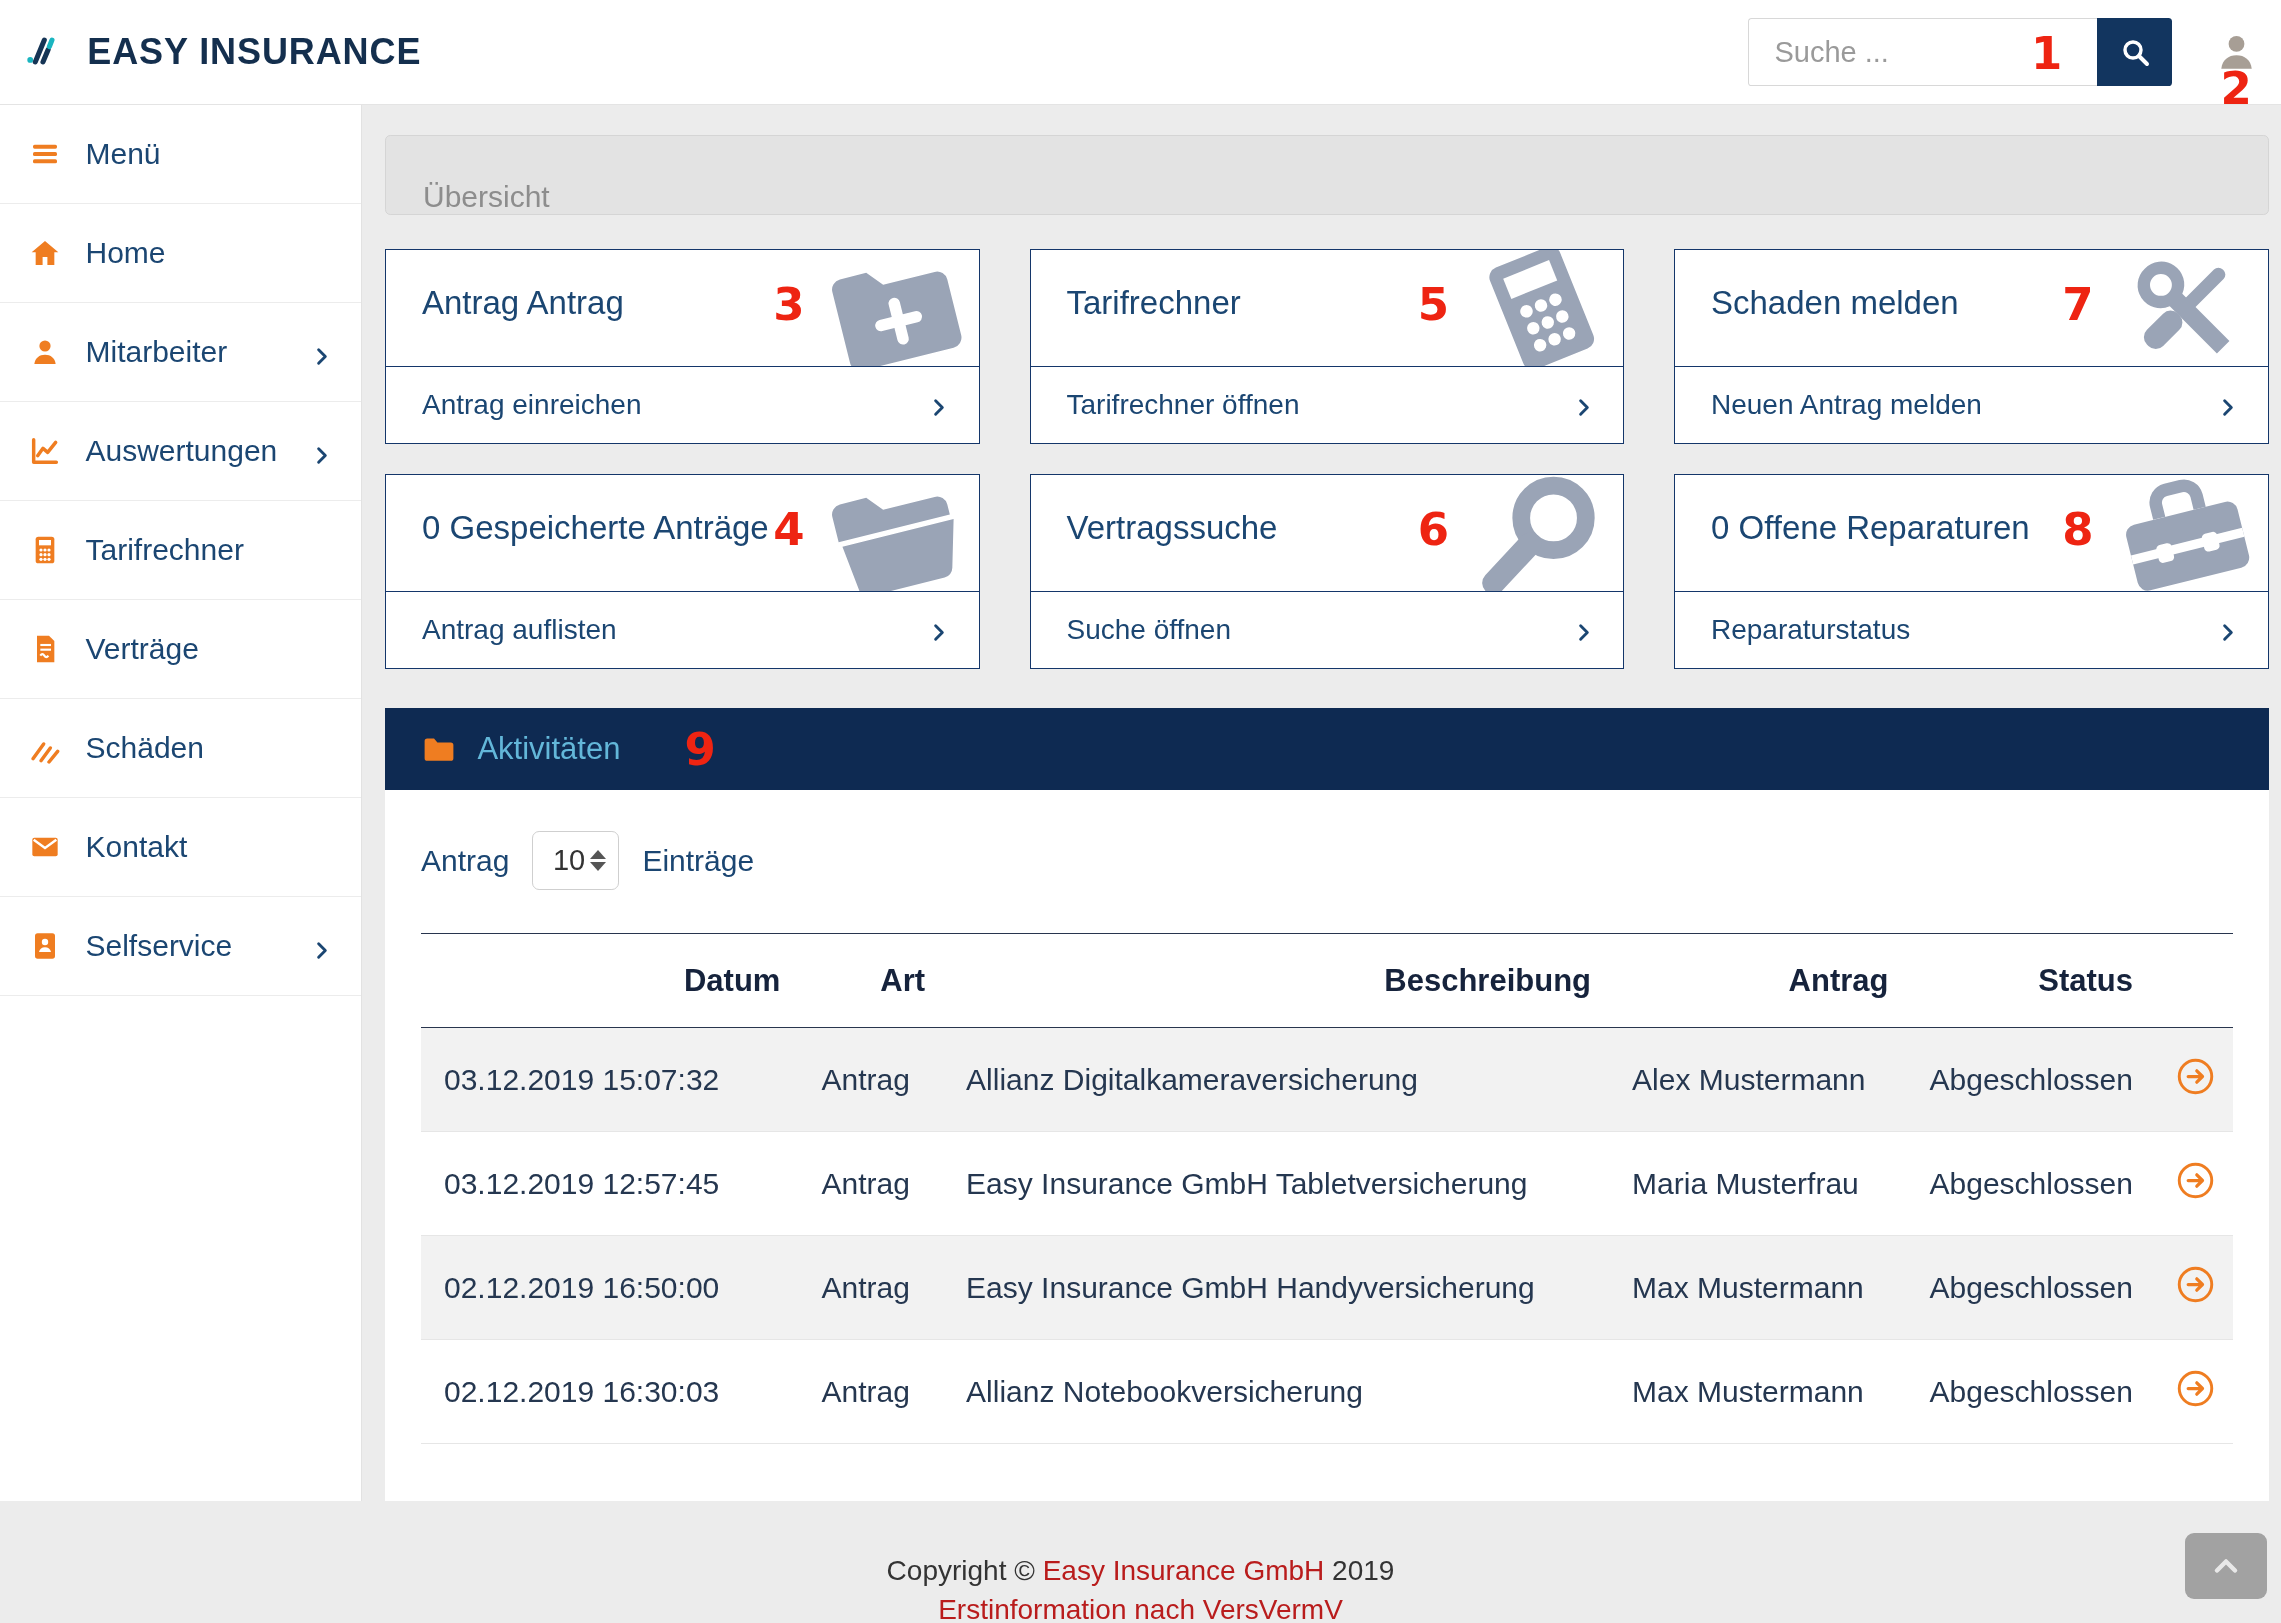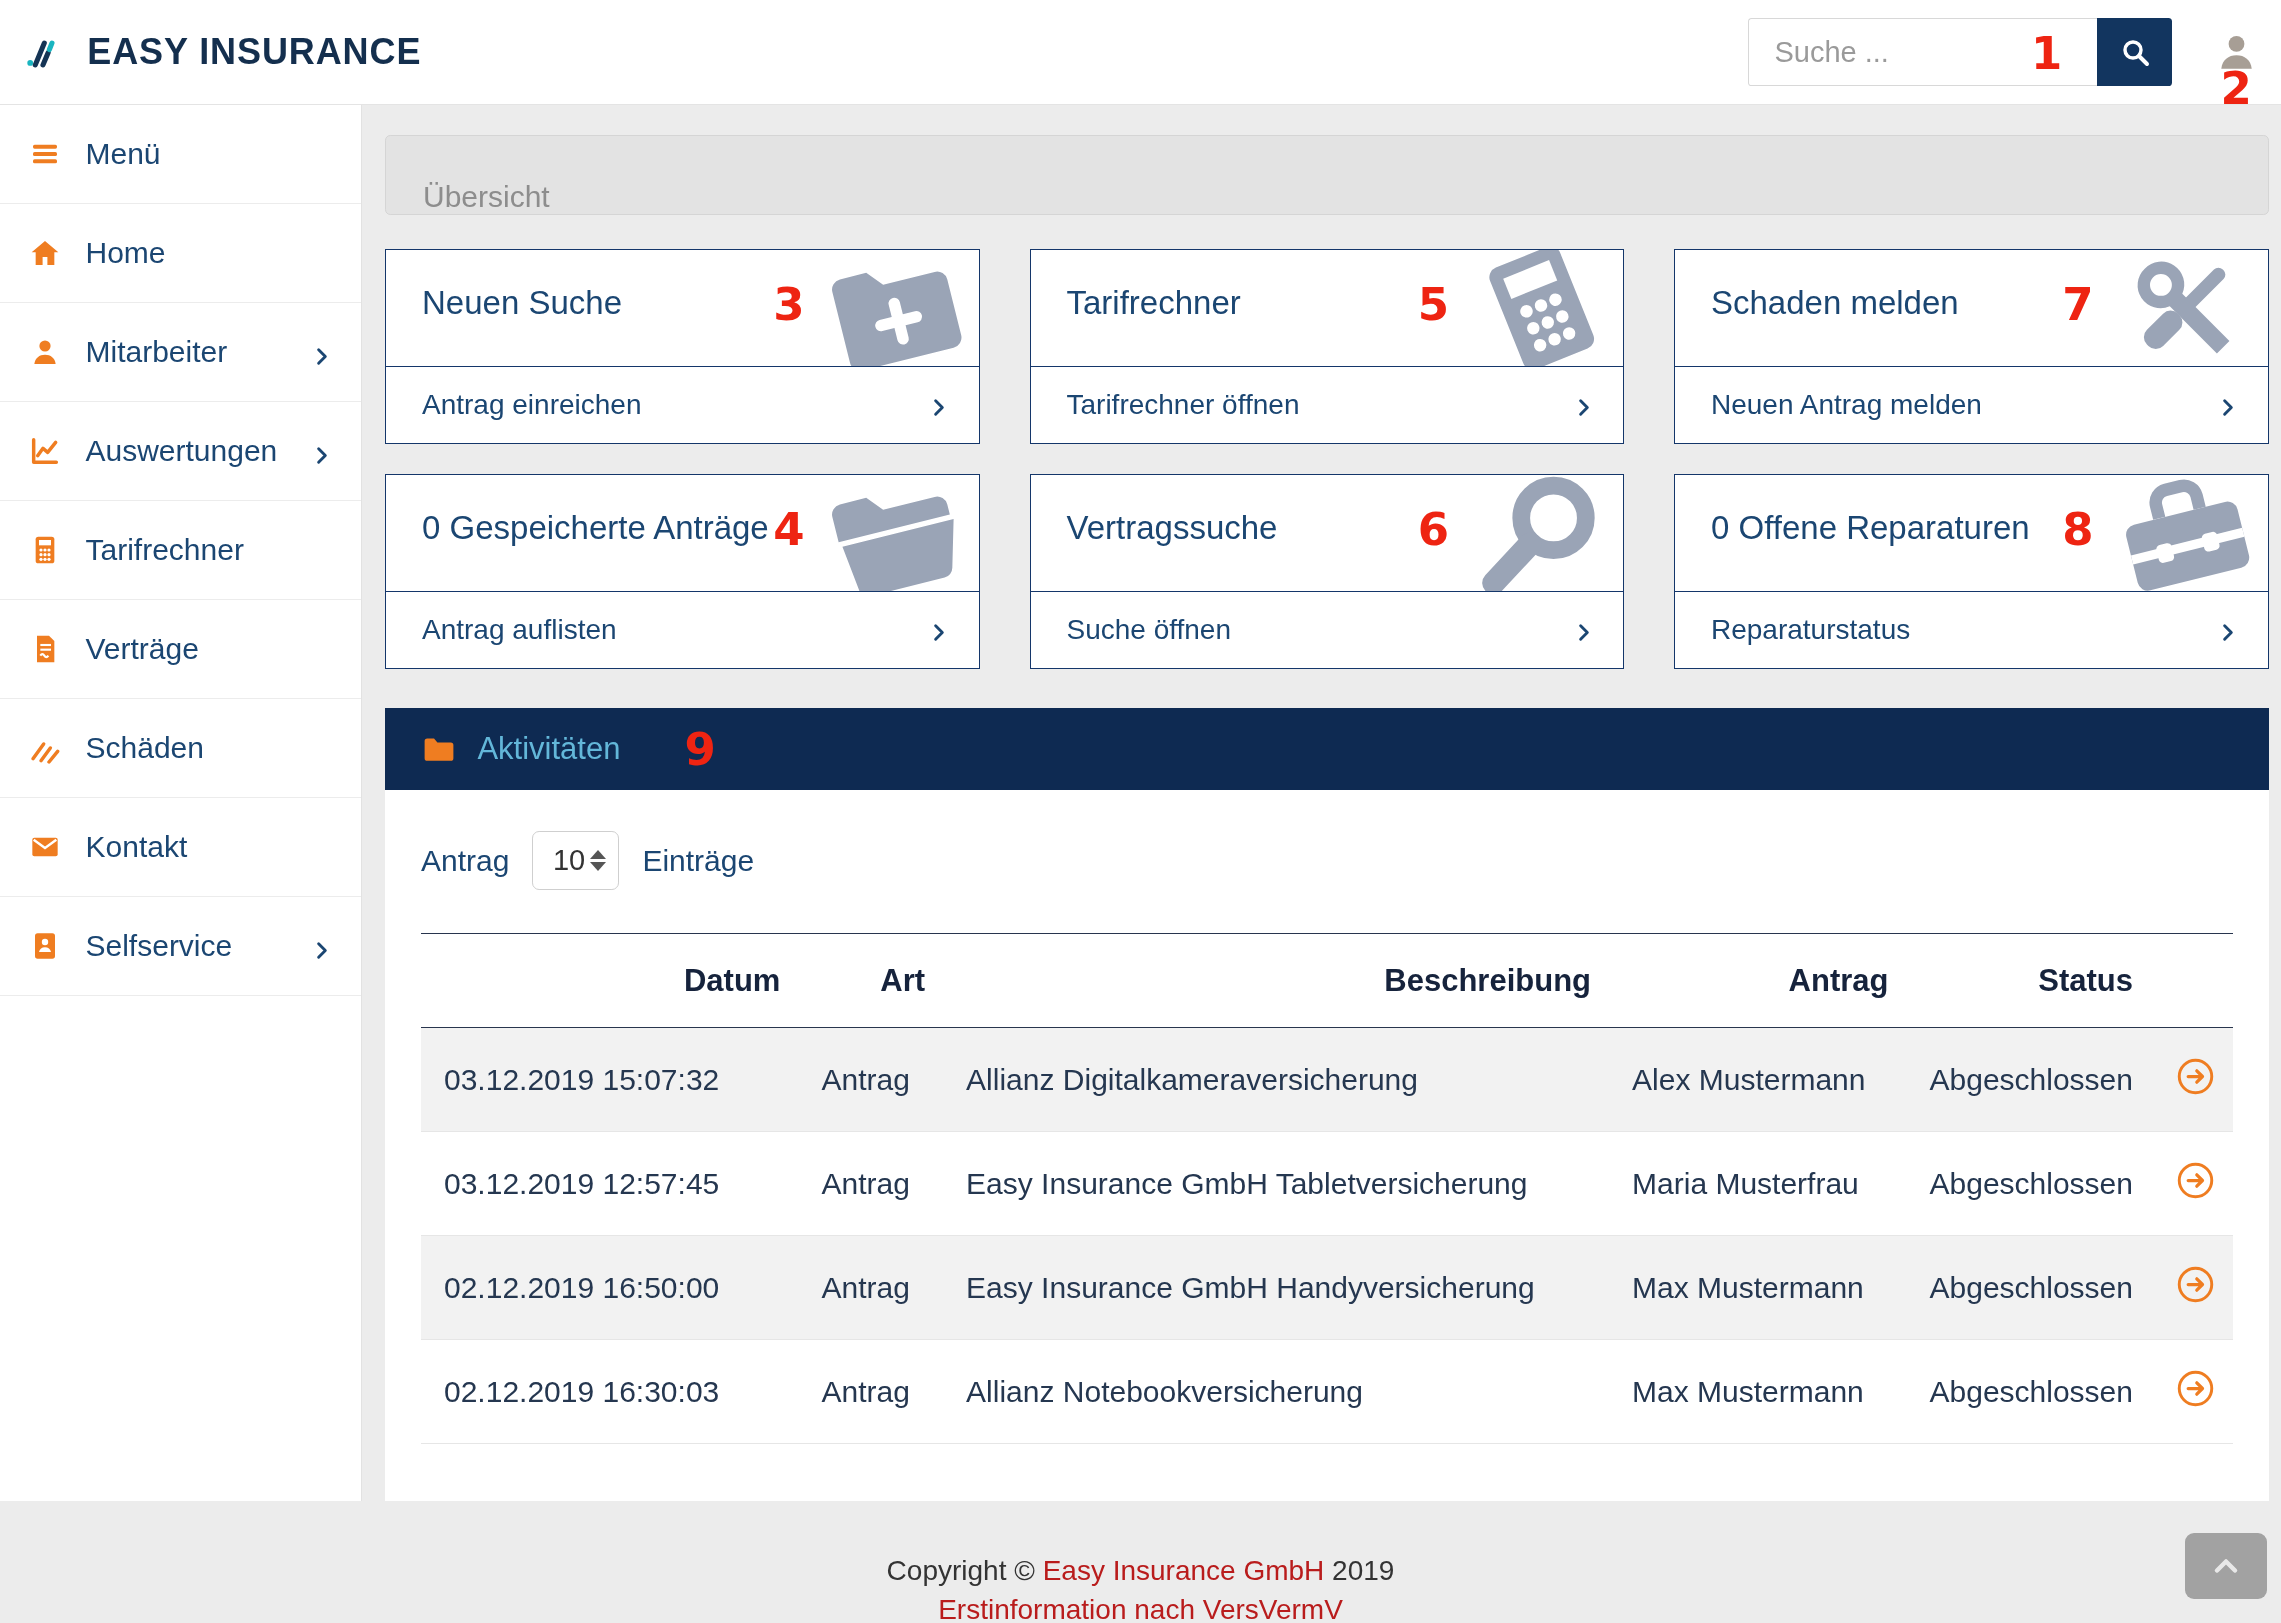--- a/index.html
+++ b/index.html
@@ -3,21 +3,21 @@
 <meta charset="utf-8">
 <style>
   * { box-sizing: border-box; margin: 0; padding: 0; }
   html, body { width: 2281px; height: 1624px; overflow: hidden; }
   body { font-family: "Liberation Sans", sans-serif; background: #ececec; }
   #app { position: relative; width: 2281px; height: 1624px; }
 
   
   .topbar { height: 105px; background: #fff; border-bottom: 0.9px solid #e4e4e4;
     display: flex; align-items: center; justify-content: space-between; padding: 0 19.6px 0 27px; position: relative; z-index: 5; }
-  .brand { display: flex; align-items: flex-end; gap: 14.3px; }
+  .brand { display: flex; align-items: flex-start; gap: 14.3px; }
   .brand-title { font-size: 36px; font-weight: 700; color: #142f4e; letter-spacing: 0.9px; }
   .topbar-right { display: flex; align-items: center; gap: 39px; }
   .searchbox { position: relative; display: flex; align-items: stretch; }
   .searchbox input { width: 349px; height: 68px; border: 1.8px solid #d8d8d8; border-right: none;
     border-radius: 3.6px 0 0 3.6px; font-size: 29px; padding: 13px 25px; color: #444; outline: none;
     font-family: "Liberation Sans", sans-serif; }
   .searchbox input::placeholder { color: #9a9a9a; }
   .search-btn { width: 75px; height: 68px; background: #12355f; border: none; border-radius: 0 3.6px 3.6px 0;
     display: flex; align-items: center; justify-content: center; cursor: pointer; }
   .user { position: relative; width: 50px; height: 68px; display: flex; align-items: flex-start; justify-content: center; }
@@ -261,21 +261,21 @@
     <main class="main">
 
       <div class="breadcrumb">
         <span>Übersicht</span>
       </div>
 
       <div class="cards">
 
         <div class="card">
           <div class="card-head">
-            <span class="card-title">Neuen Suche</span>
+            <span class="card-title">Antrag Antrag</span>
             <span class="annot annot-card">3</span>
             <span class="card-icon">
               <svg viewBox="0 0 26 24">
                 <path d="M2 6a2 2 0 012-2h5.2l2.6 3H22a2 2 0 012 2v11a2 2 0 01-2 2H4a2 2 0 01-2-2z" fill="#9aa4b6"></path>
                 <line x1="13" y1="11" x2="13" y2="18" stroke="#fff" stroke-width="2.2" stroke-linecap="round"></line>
                 <line x1="9.5" y1="14.5" x2="16.5" y2="14.5" stroke="#fff" stroke-width="2.2" stroke-linecap="round"></line>
               </svg>
             </span>
           </div>
           <div class="card-foot">

